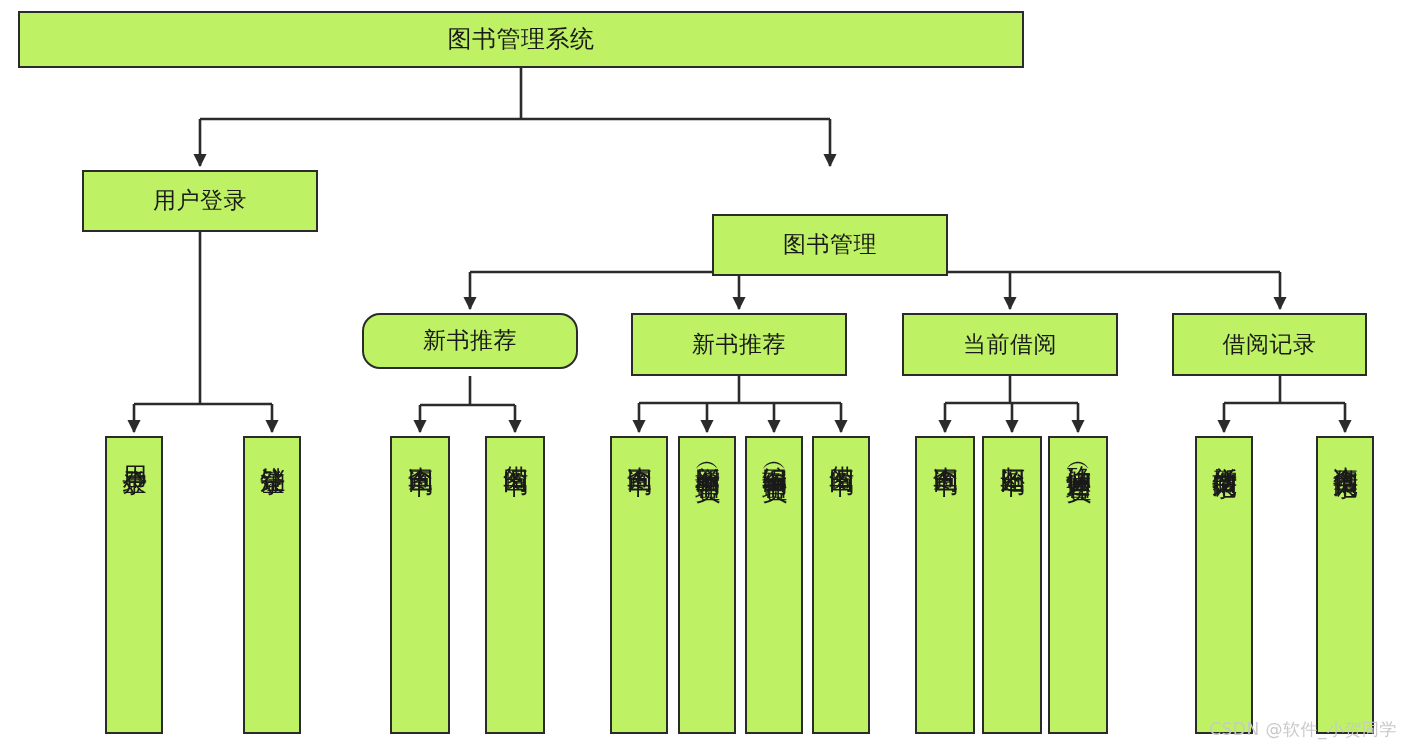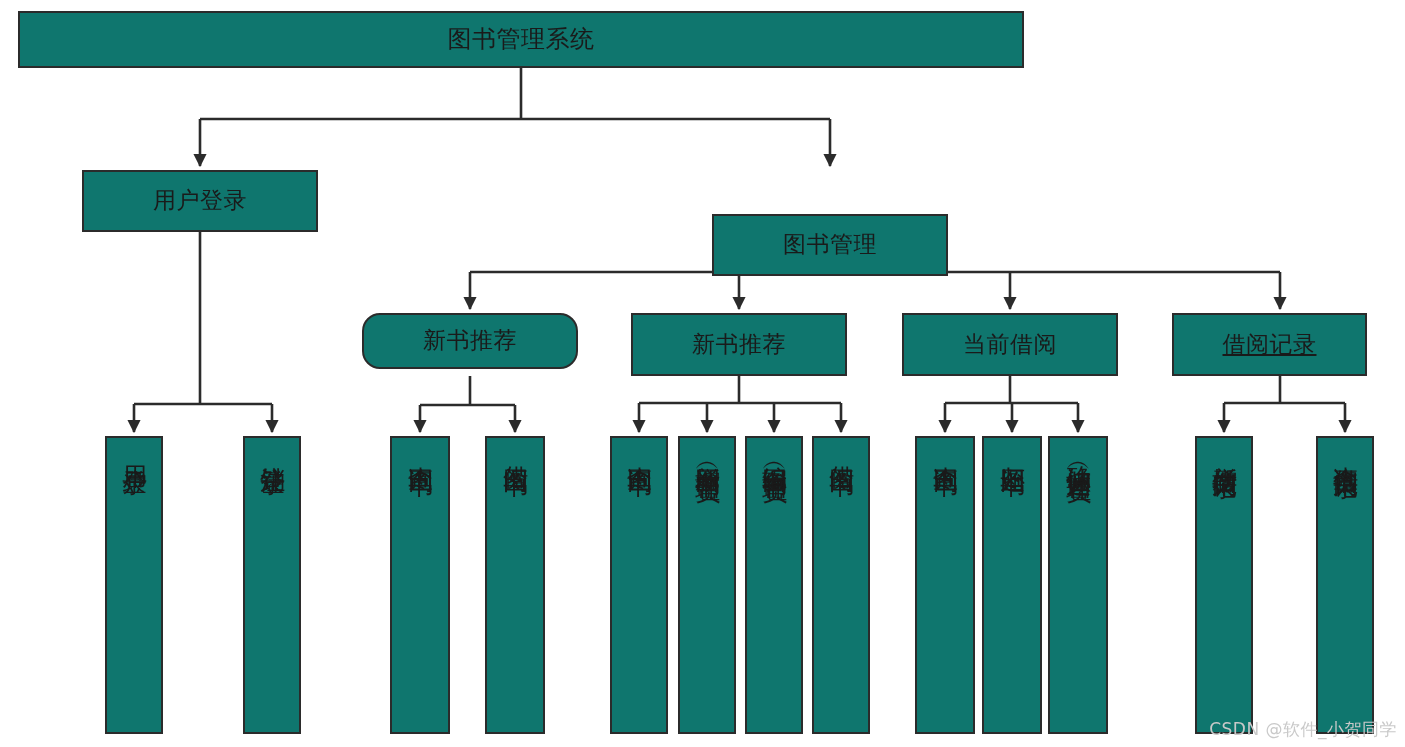--- a/index.html
+++ b/index.html
@@ -22,21 +22,21 @@
     position: absolute;
     left: 0;
     top: 0;
     width: 1405px;
     height: 747px;
     pointer-events: none;
   }
   .node {
     position: absolute;
     box-sizing: border-box;
-    background: #0f766e;
+    background: #bef264;
     border: 2px solid #2b2b2b;
     display: flex;
     align-items: center;
     justify-content: center;
     color: #1a1a1a;
     z-index: 2;
   }
   .node-label {
     display: block;
     line-height: 1.18;
@@ -147,21 +147,21 @@
   </div>
 
   <div class="node horiz" style="left:631px; top:313px; width:216px; height:63px;">
     <span class="node-label">新书推荐</span>
   </div>
 
   <div class="node horiz" style="left:902px; top:313px; width:216px; height:63px;justify-content:center;">
     <span class="node-label">当前借阅</span>
   </div>
 
-  <div class="node horiz" style="left:1172px; top:313px; width:195px; height:63px;text-decoration:underline;">
+  <div class="node horiz" style="left:1172px; top:313px; width:195px; height:63px;">
     <span class="node-label">借阅记录</span>
   </div>
 
   <div class="node vert" style="left:105px; top:436px; width:58px; height:298px;">
     <span class="node-label">用户登录</span>
   </div>
   <div class="node vert" style="left:243px; top:436px; width:58px; height:298px;">
     <span class="node-label">注销登录</span>
   </div>
 

